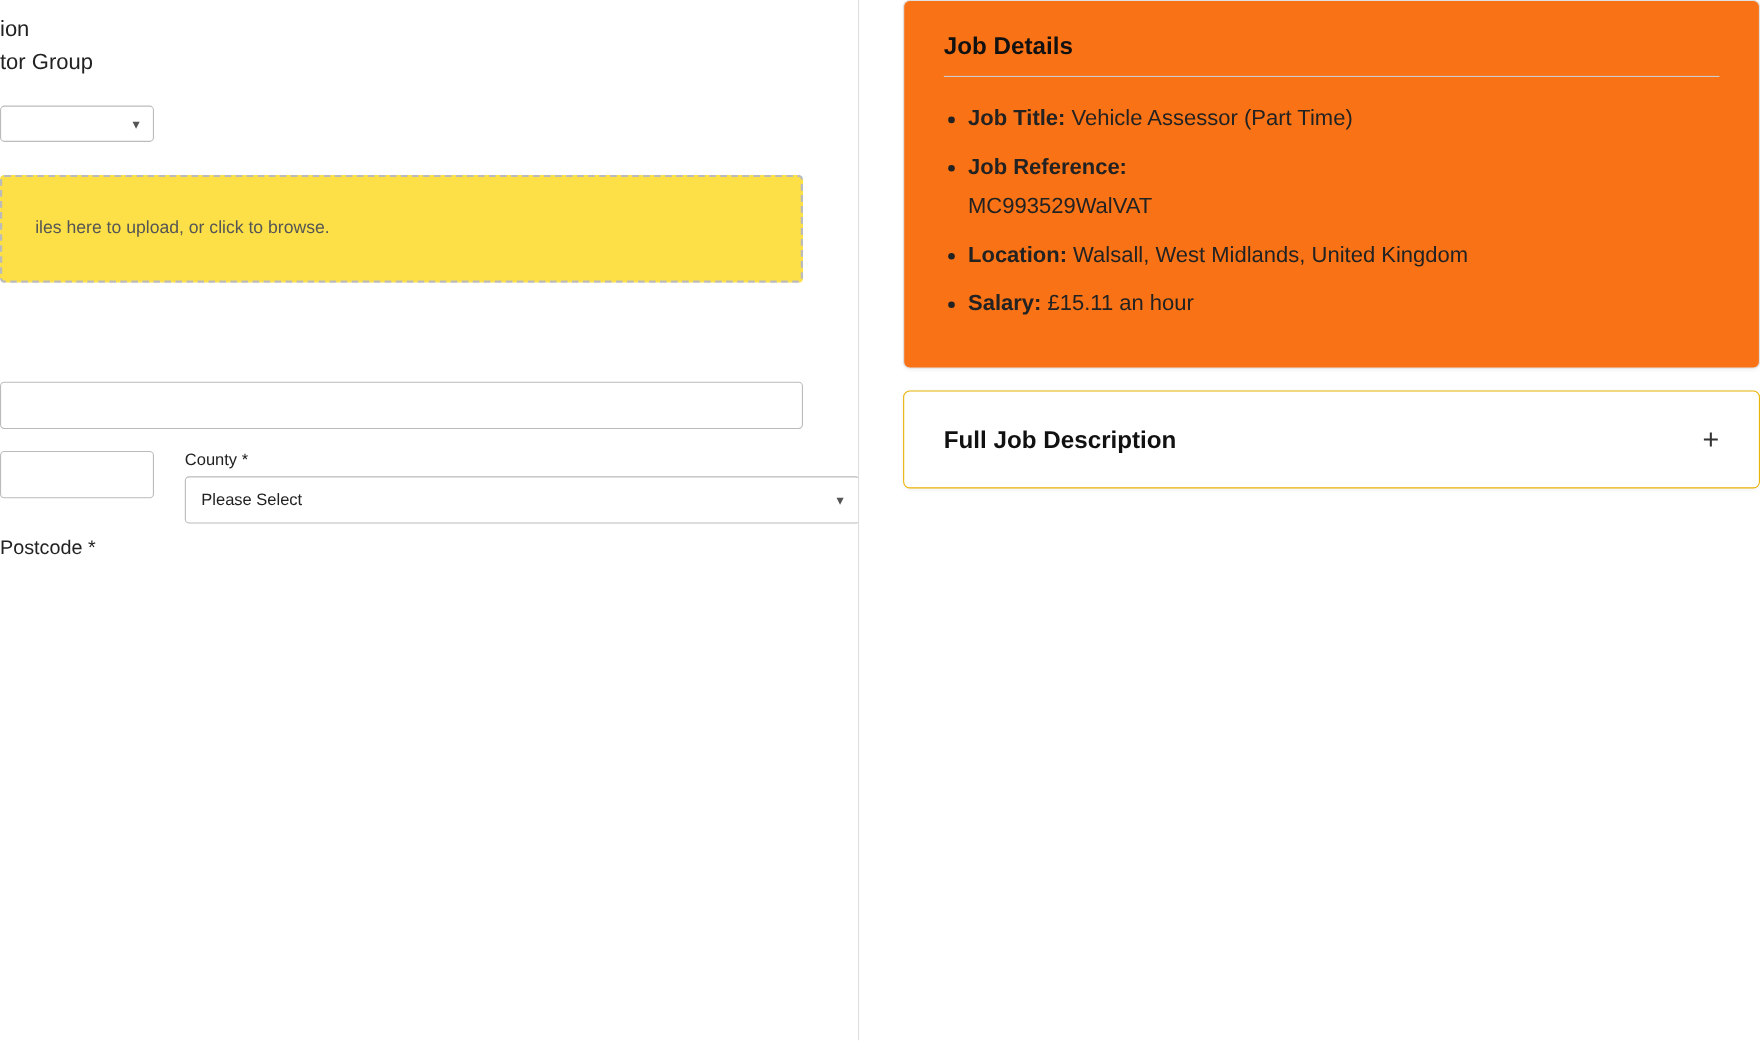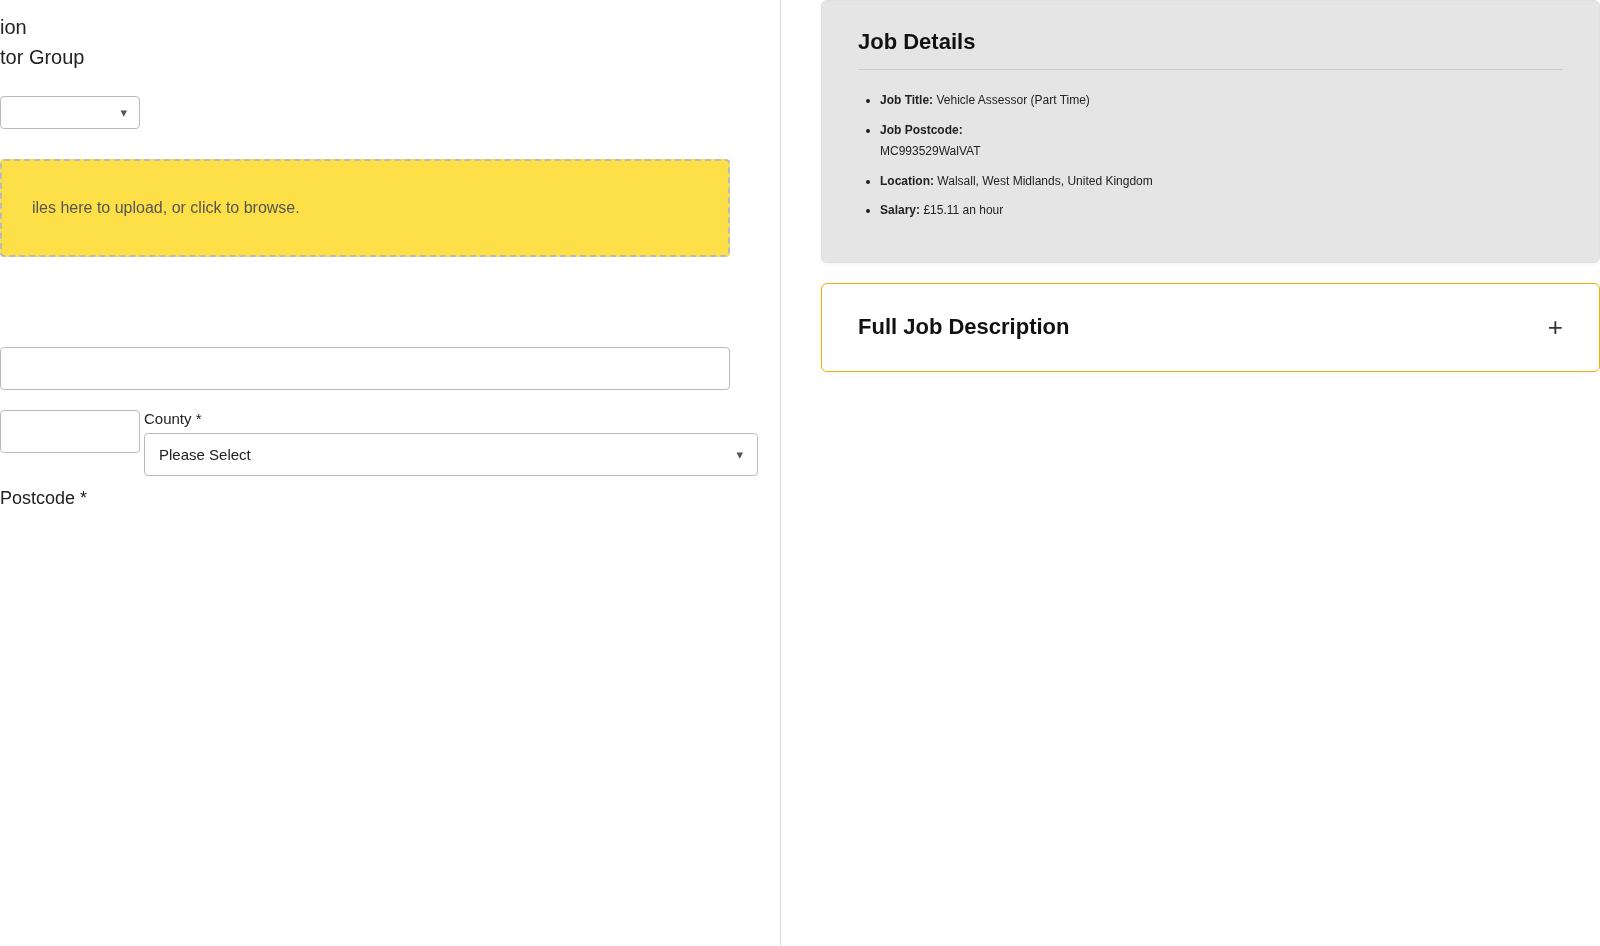--- a/index.html
+++ b/index.html
@@ -76,21 +76,21 @@
       padding: 12px 14px;
       border: 1px solid #bbb;
       border-radius: 4px;
       font-size: 15px;
       margin-bottom: 20px;
       background: #fff;
     }
 
     .address-row {
       display: flex;
-      gap: 4px;
+      gap: 28px;
       align-items: flex-start;
       margin-bottom: 10px;
     }
 
     .field-group {
       display: flex;
       flex-direction: column;
       gap: 6px;
     }
 
@@ -142,21 +142,21 @@
     }
 
     
     .right-panel {
       flex: 1;
       padding: 0 0 40px 40px;
       overflow: hidden;
     }
 
     .job-details-card {
-      background: #e5e5e5;
+      background: #f97316;
       border: 1px solid #e0e0e0;
       border-radius: 6px;
       padding: 28px 36px 32px 36px;
       margin-bottom: 20px;
       box-shadow: 0 1px 4px rgba(0,0,0,0.06);
     }
 
     .job-details-title {
       font-size: 22px;
       font-weight: 700;
@@ -167,21 +167,21 @@
     .card-divider {
       border: none;
       border-top: 1px solid #ccc;
       margin-bottom: 20px;
     }
 
     .job-details-list {
       list-style: disc;
       padding-left: 22px;
       line-height: 1.8;
-      font-size: 12px;
+      font-size: 20px;
     }
 
     .job-details-list li {
       margin-bottom: 8px;
       color: #222;
     }
 
     .job-details-list li b {
       font-weight: 700;
     }
@@ -261,21 +261,21 @@
 
     <div class="job-details-card">
       <div class="job-details-title">Job Details</div>
       <hr class="card-divider">
       <ul class="job-details-list">
         <li>
           <b>Job Title:</b>
           <span>Vehicle Assessor (Part Time)</span>
         </li>
         <li>
-          <b>Job Postcode:</b>
+          <b>Job Reference:</b>
           <br>
           <span>MC993529WalVAT</span>
         </li>
         <li>
           <b>Location:</b>
           <span>Walsall, West Midlands, United Kingdom</span>
         </li>
         <li>
           <b>Salary:</b>
           <span>£15.11 an hour</span>

